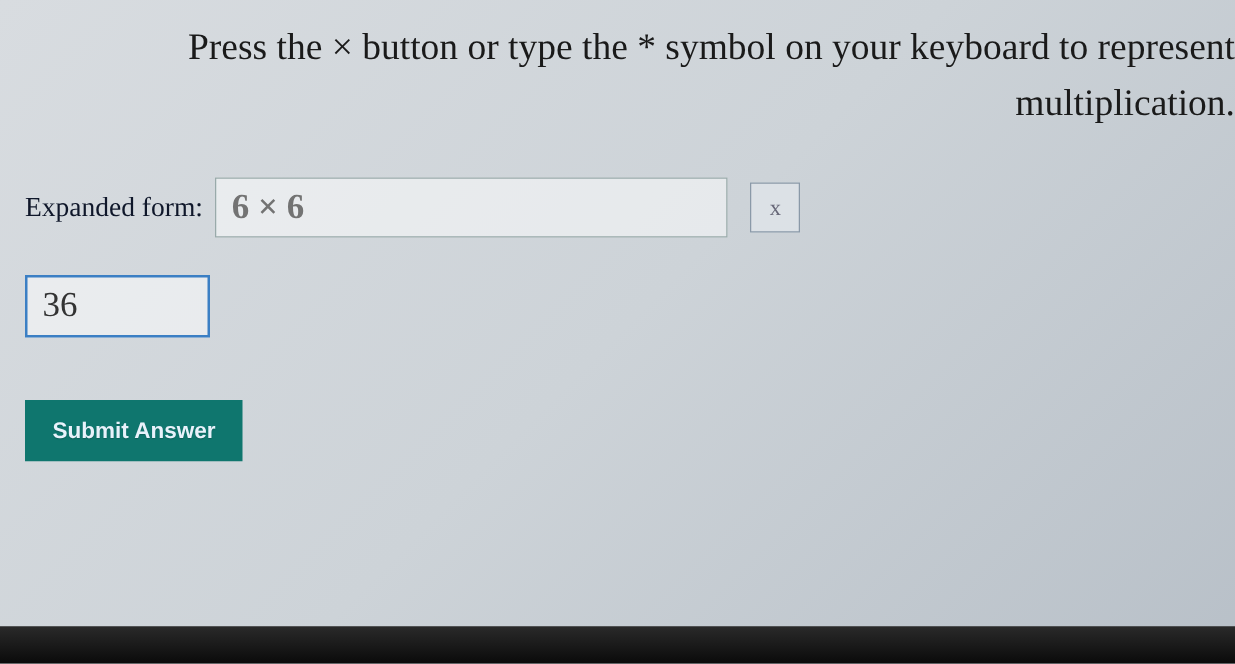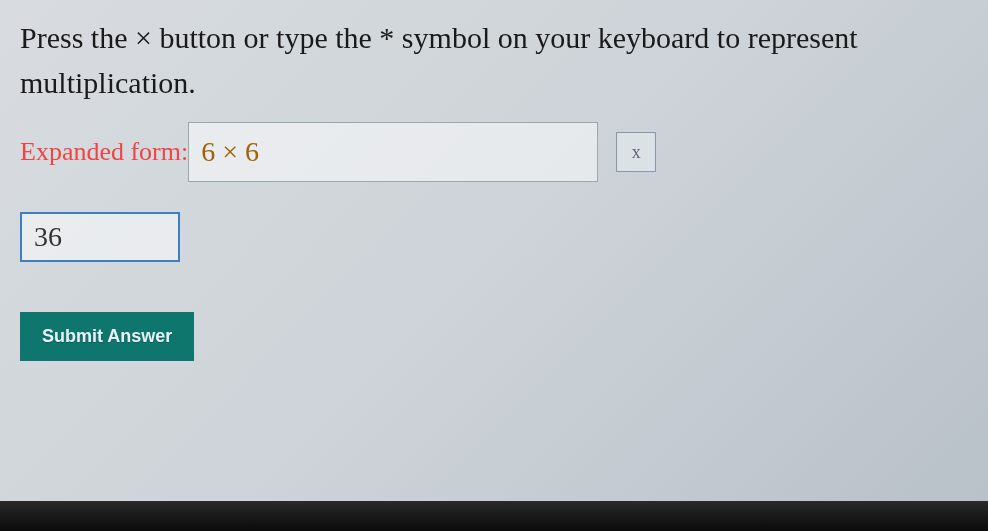--- a/index.html
+++ b/index.html
@@ -13,60 +13,63 @@
       background: linear-gradient(135deg, #d8dce0 0%, #cdd3d8 50%, #b8c0c8 100%);
       font-family: Georgia, 'Times New Roman', serif;
       color: #1a1a1a;
       padding: 15px 0 0 20px;
       overflow: hidden;
       position: relative;
     }
     .instruction {
       font-size: 30px;
       line-height: 1.5;
-      margin-bottom: 17px;
+      margin-bottom: 37px;
       color: #1a1a1a;
+      text-align: right;
     }
     .row {
       display: flex;
       align-items: center;
       margin-bottom: 30px;
     }
     .label {
-      font-size: 26px;
-      color: #ef4444;
+      font-size: 22px;
+      color: #0f172a;
+      margin-right: 10px;
     }
     .expanded-input {
       width: 410px;
-      height: 60px;
+      height: 48px;
       border: 1px solid #9aa;
       background: rgba(255,255,255,0.5);
       font-size: 28px;
       font-family: Georgia, 'Times New Roman', serif;
       padding: 4px 12px;
-      color: #a16207;
+      color: #737373;
       outline: none;
       display: flex;
       align-items: center;
+      font-weight: bold;
     }
     .small-btn {
       width: 40px;
       height: 40px;
       border: 1px solid #8a99a8;
       background: rgba(230,235,240,0.6);
       margin-left: 18px;
       font-size: 18px;
       color: #667;
       display: flex;
       align-items: center;
       justify-content: center;
       cursor: pointer;
     }
     .answer-input {
-      width: 160px;
+      width: 148px;
       height: 50px;
       border: 2px solid #3b7fc4;
       background: rgba(255,255,255,0.5);
       font-size: 28px;
       font-family: Georgia, 'Times New Roman', serif;
       padding: 4px 12px;
       color: #333;
       outline: none;
       display: flex;
       align-items: center;

